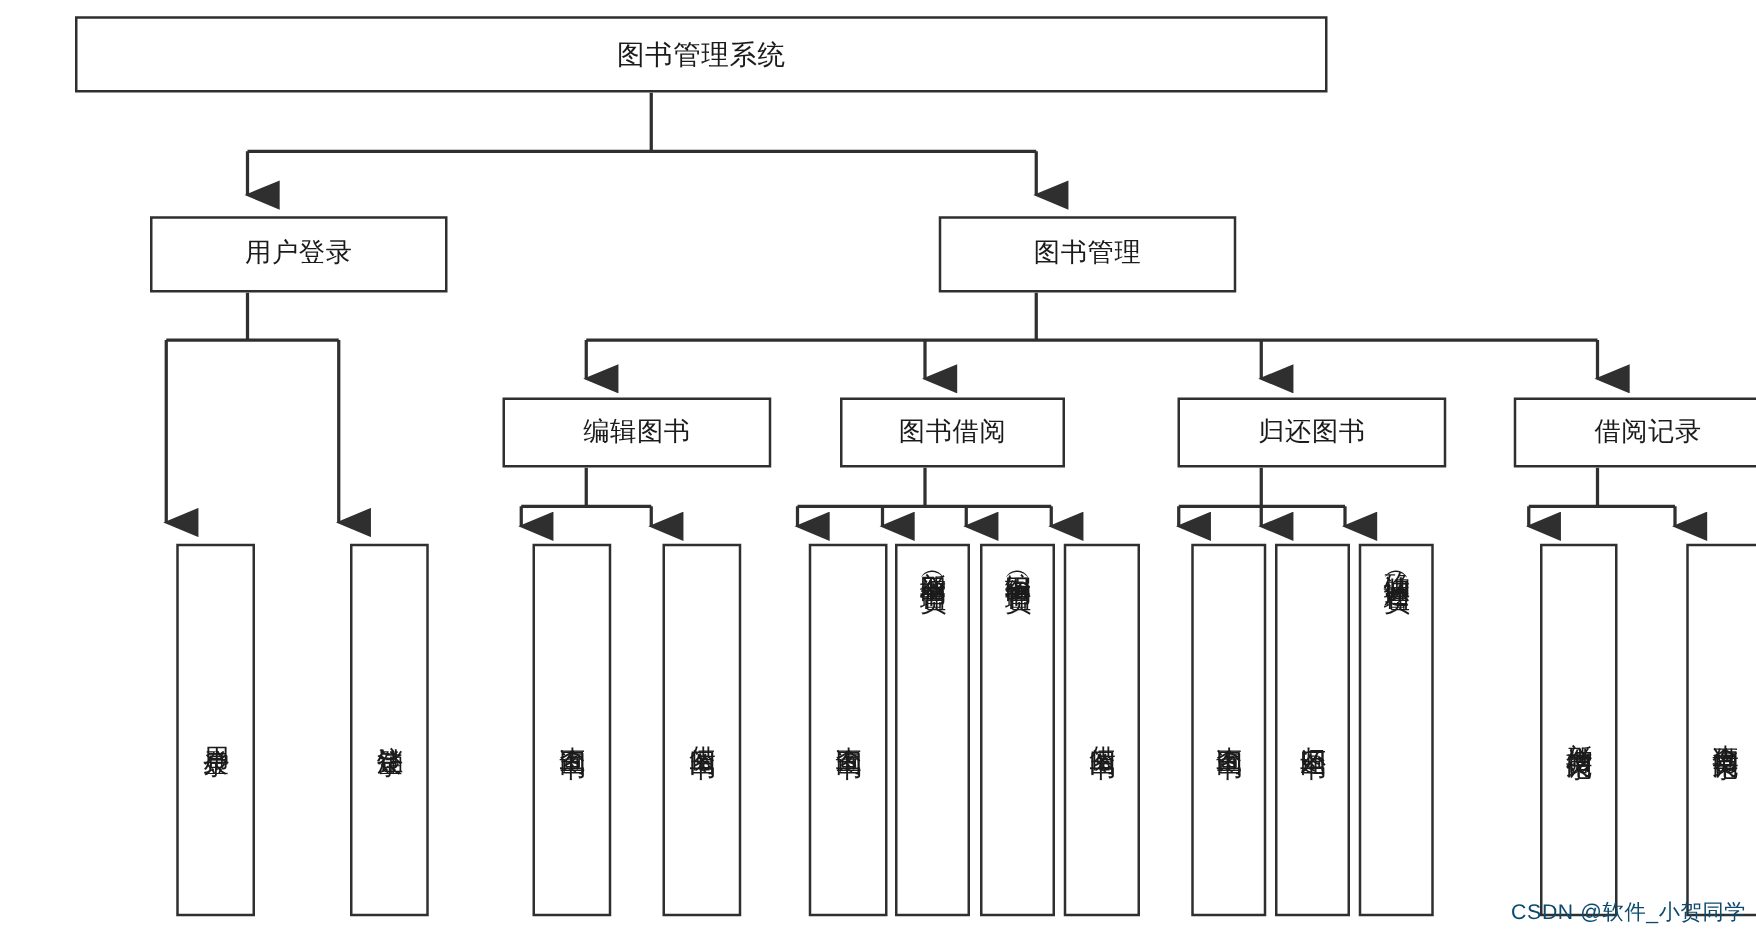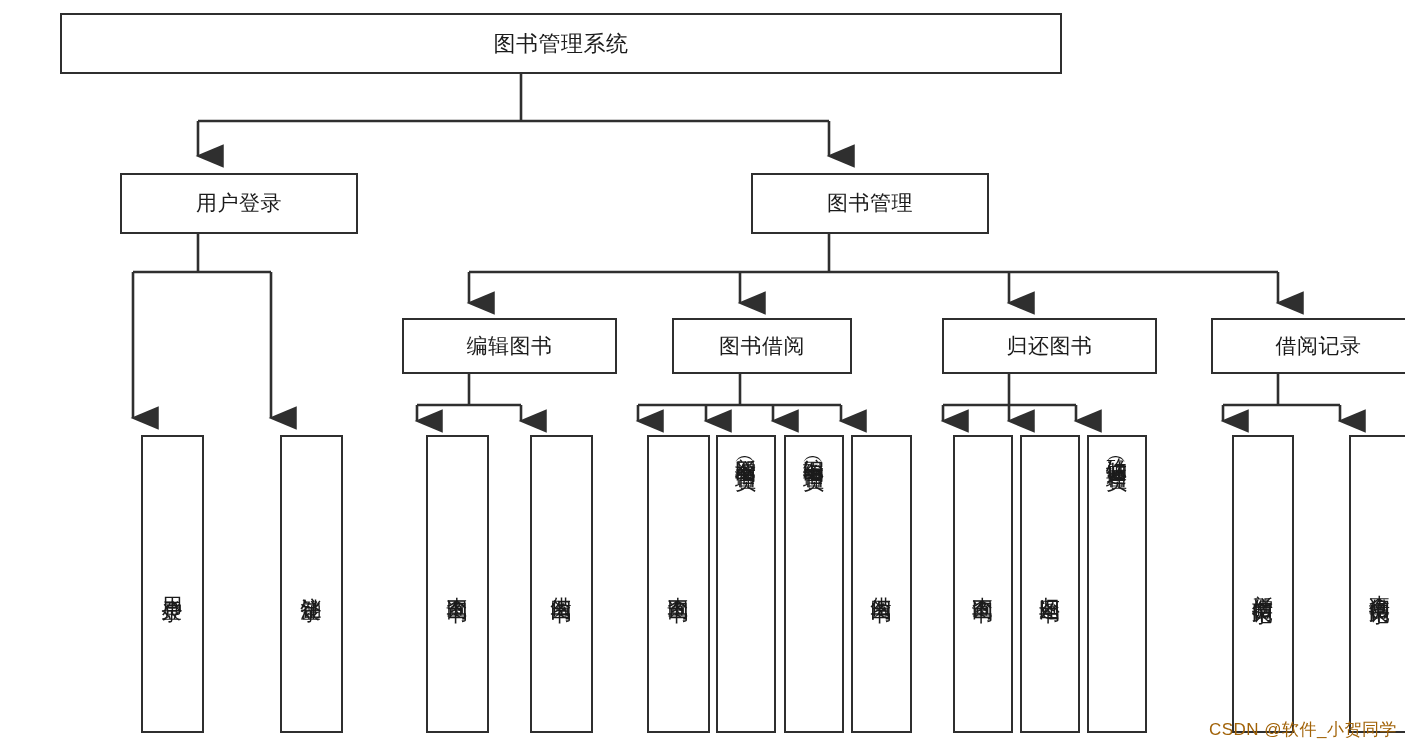--- a/index.html
+++ b/index.html
@@ -68,21 +68,21 @@
     align-items: center;
   }
   .node.vert.centerv .label {
     padding-top: 0;
   }
   #watermark {
     position: absolute;
     right: 8px;
     bottom: 6px;
     font-size: 17px;
-    color: #a16207;
+    color: #0c4a6e;
     letter-spacing: 0.5px;
     user-select: none;
     white-space: nowrap;
   }
 </style>
 </head>
 <body>
 
 <div id="canvas">
 

